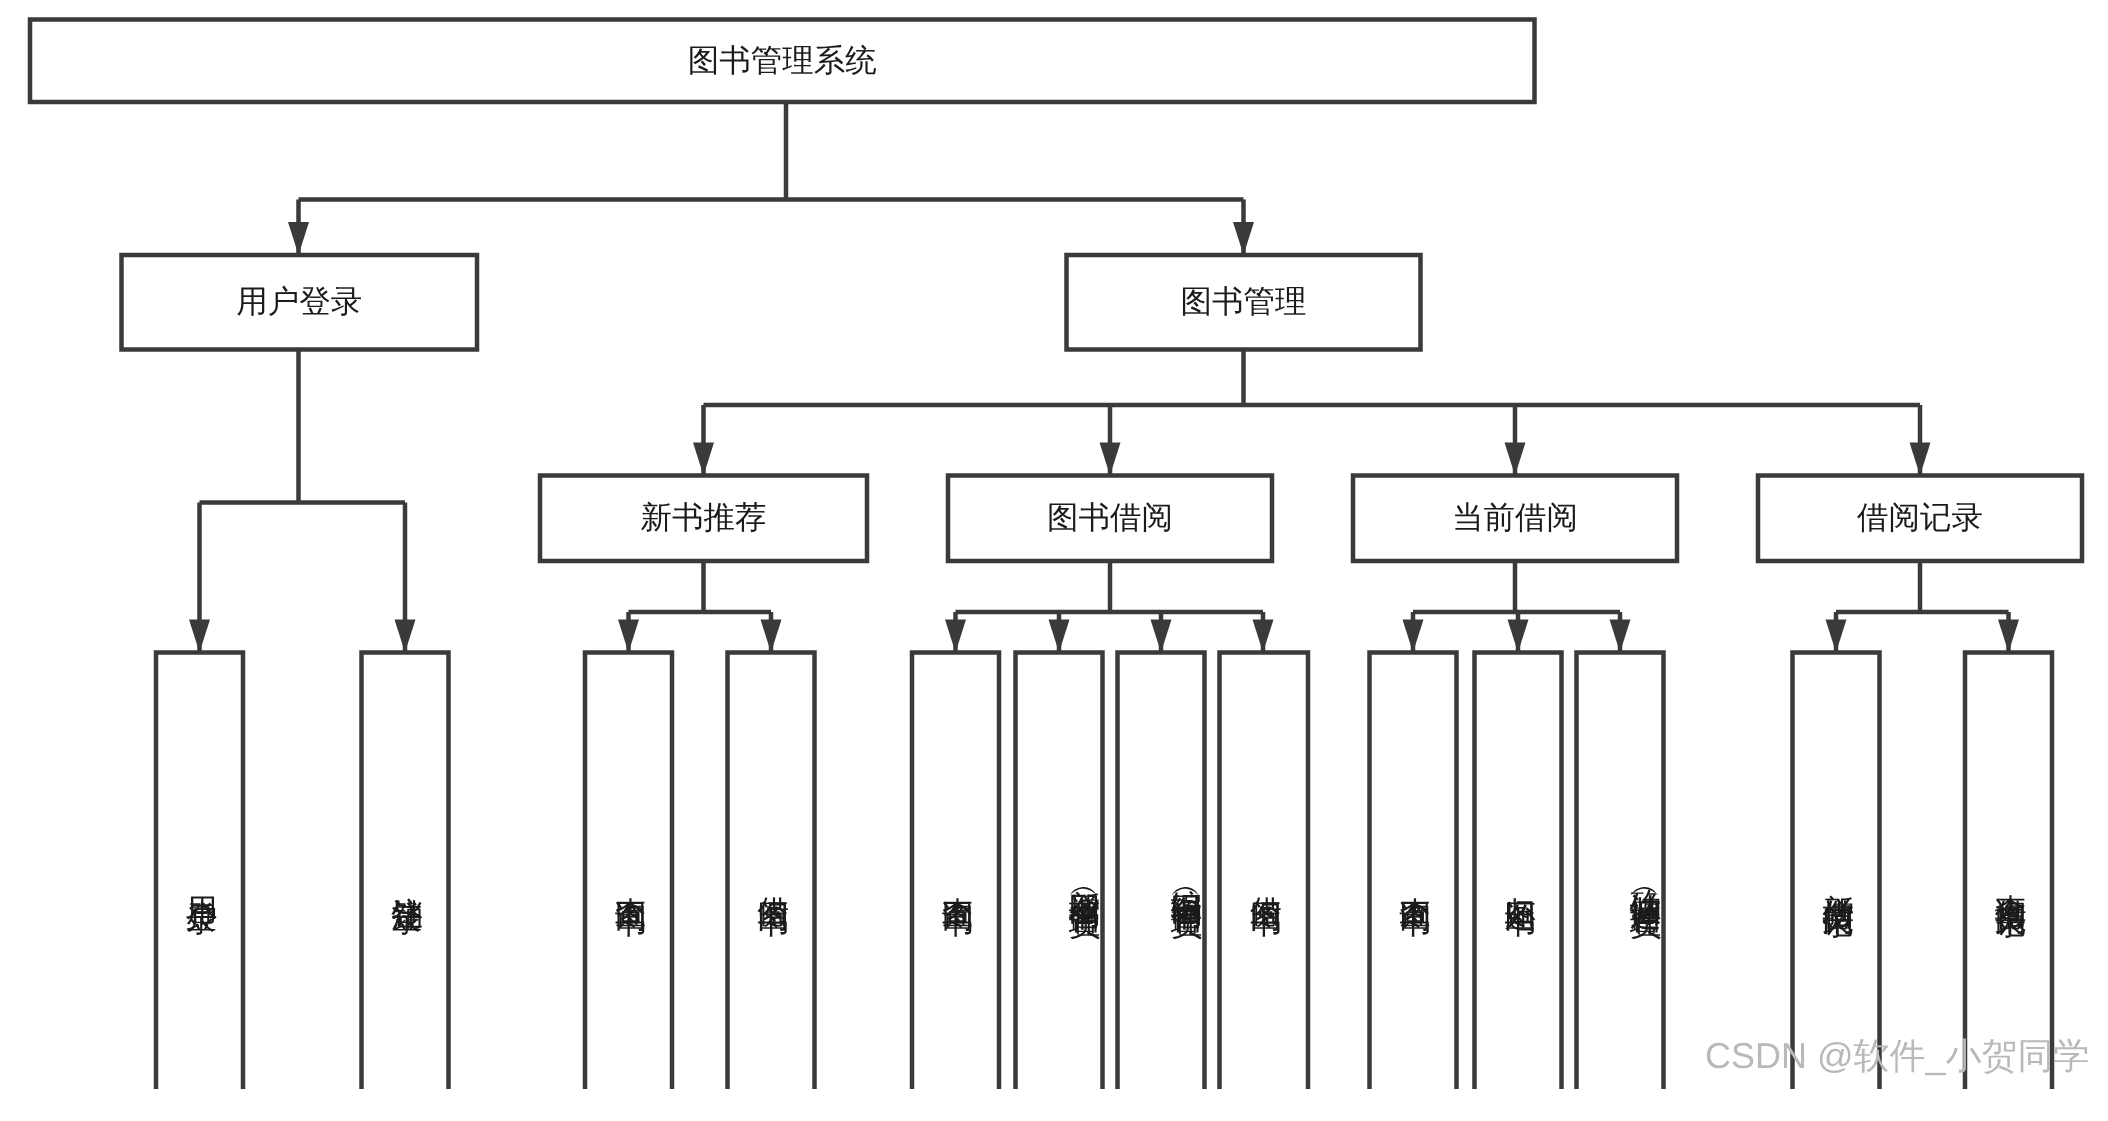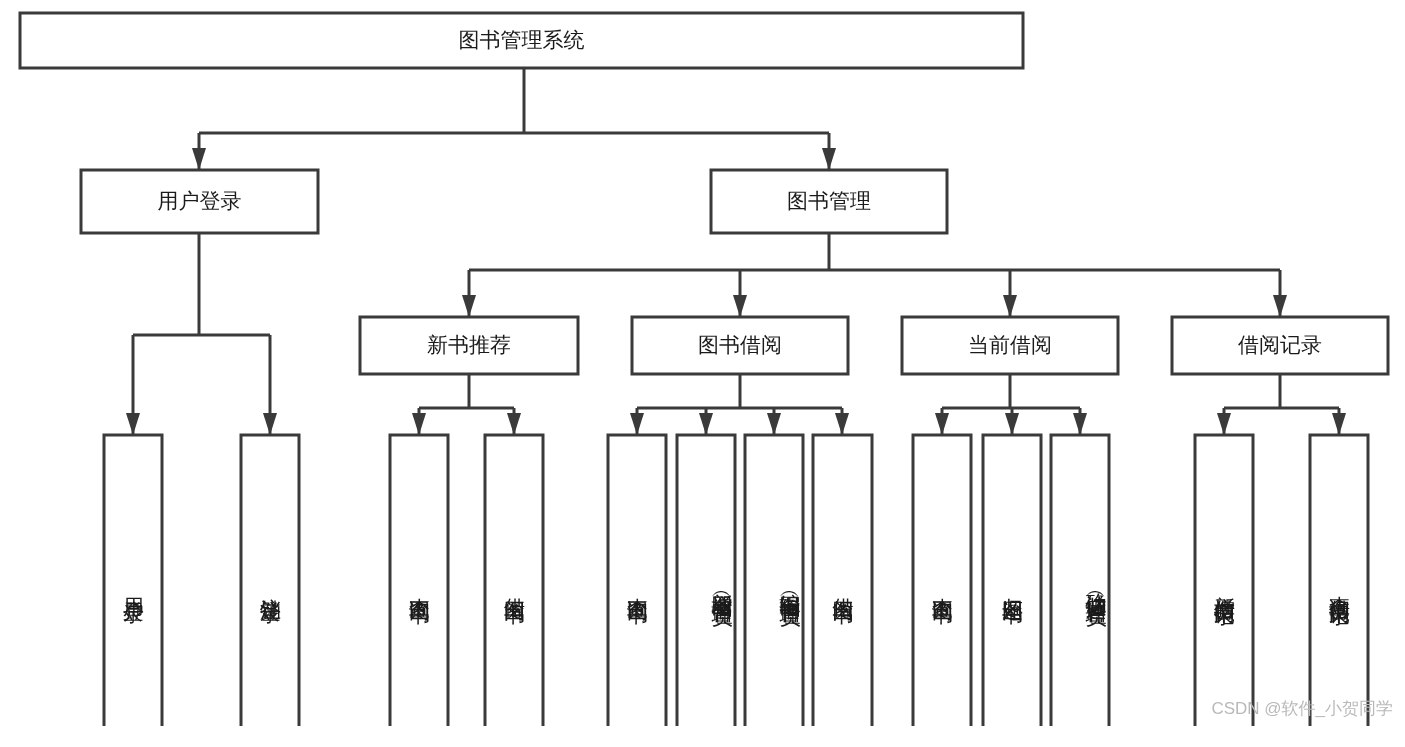--- a/index.html
+++ b/index.html
@@ -66,21 +66,21 @@
     overflow: visible;
   }
   .node-label-v.centered {
     align-items: center;
   }
   .watermark {
     position: absolute;
     right: 12px;
     bottom: 6px;
     font-family: "Liberation Sans", "DejaVu Sans", sans-serif;
-    font-size: 17px;
+    font-size: 24px;
     color: #b9b9b9;
     white-space: nowrap;
     user-select: none;
   }
 </style>
 </head>
 <body>
 
 <div id="diagram-root">
 

